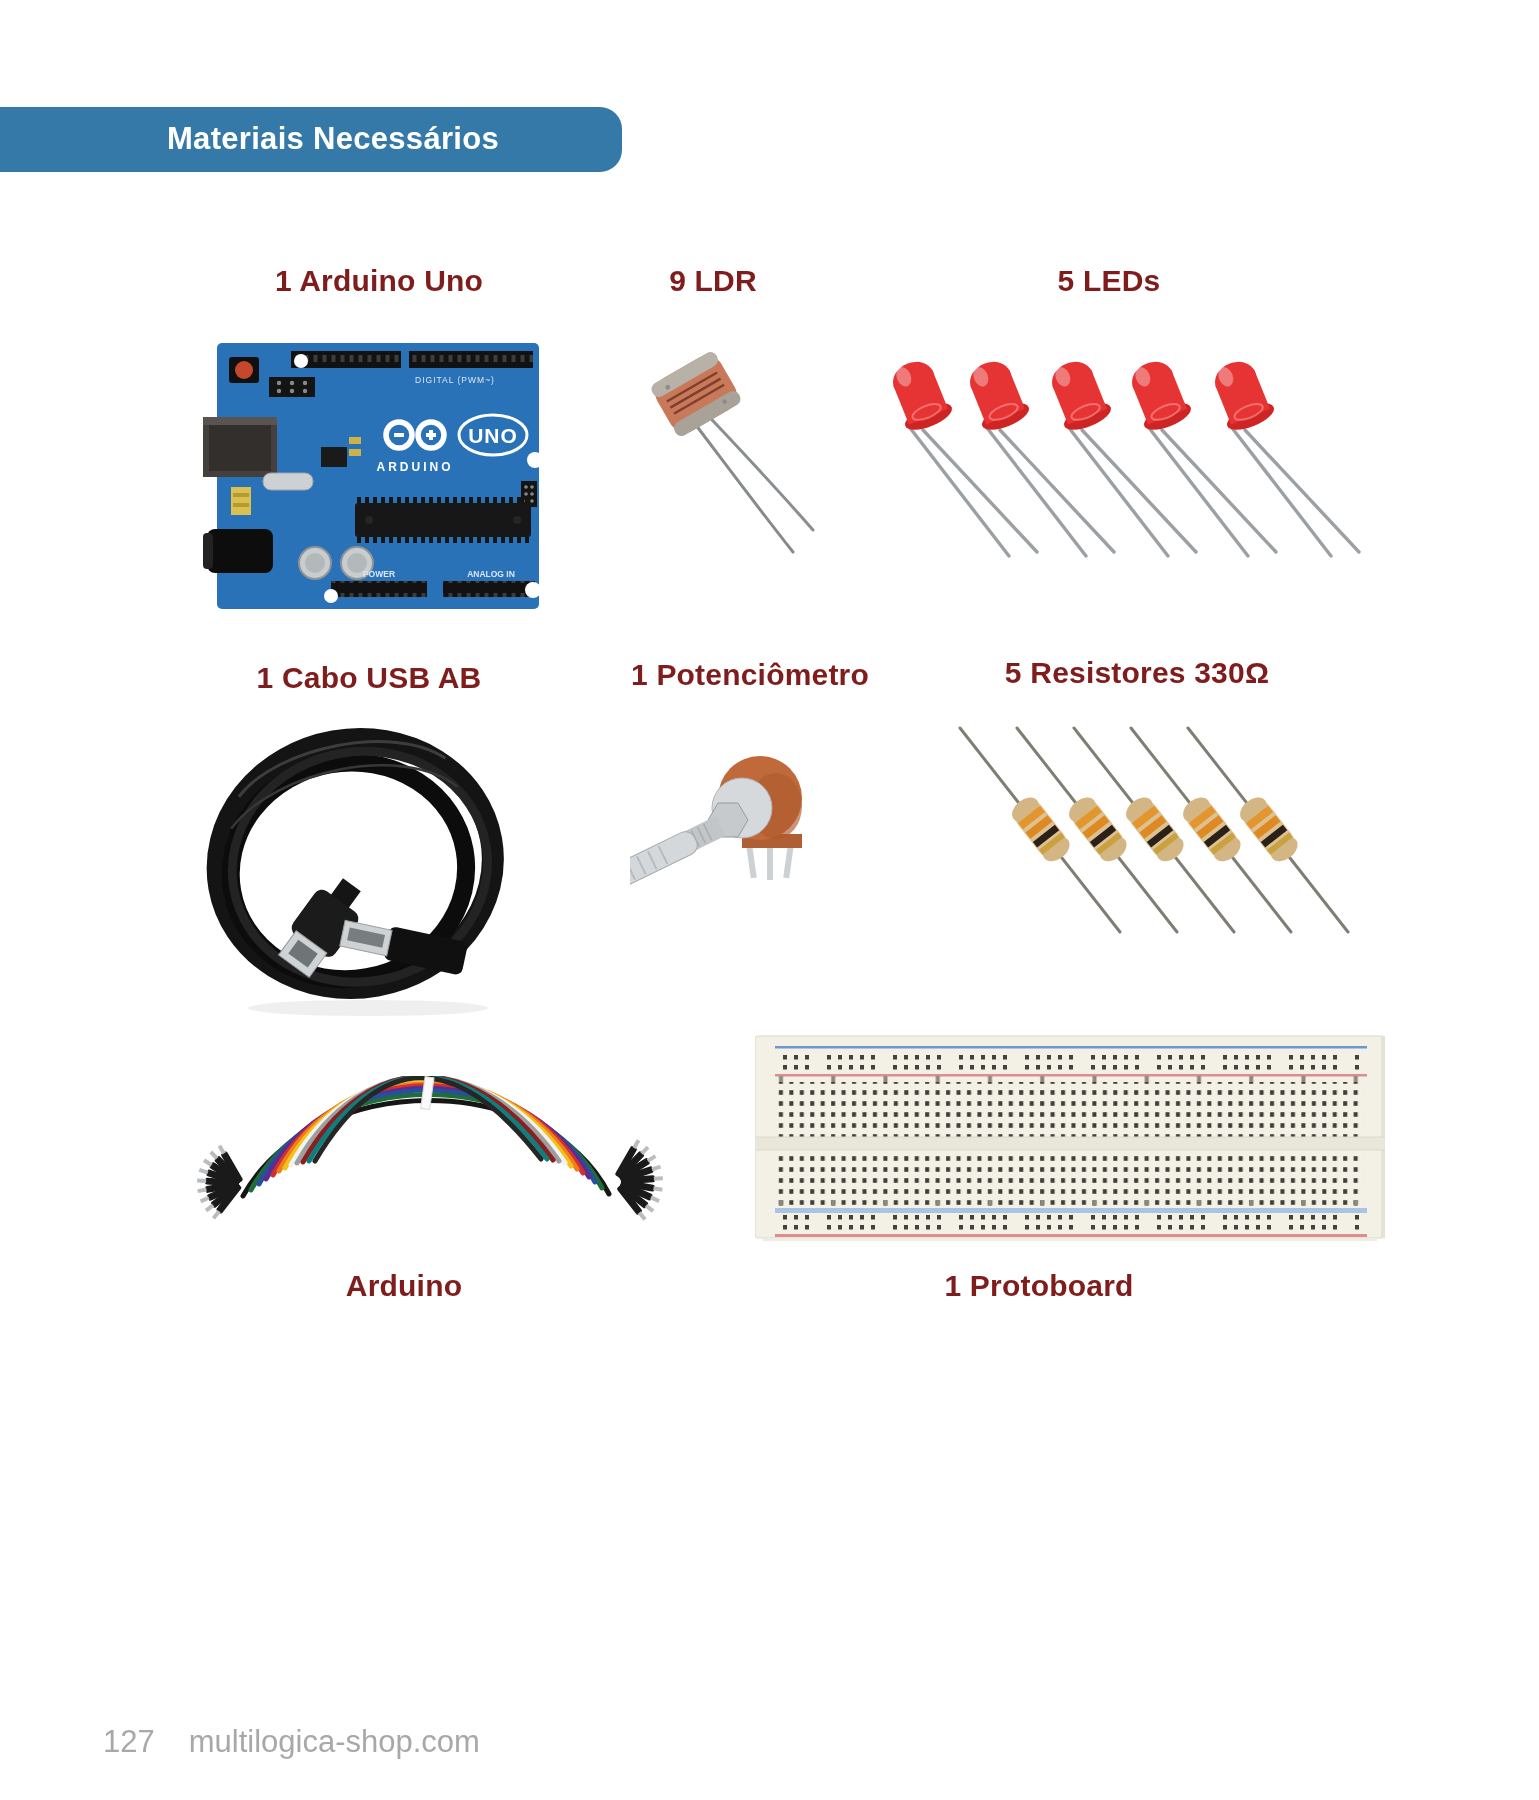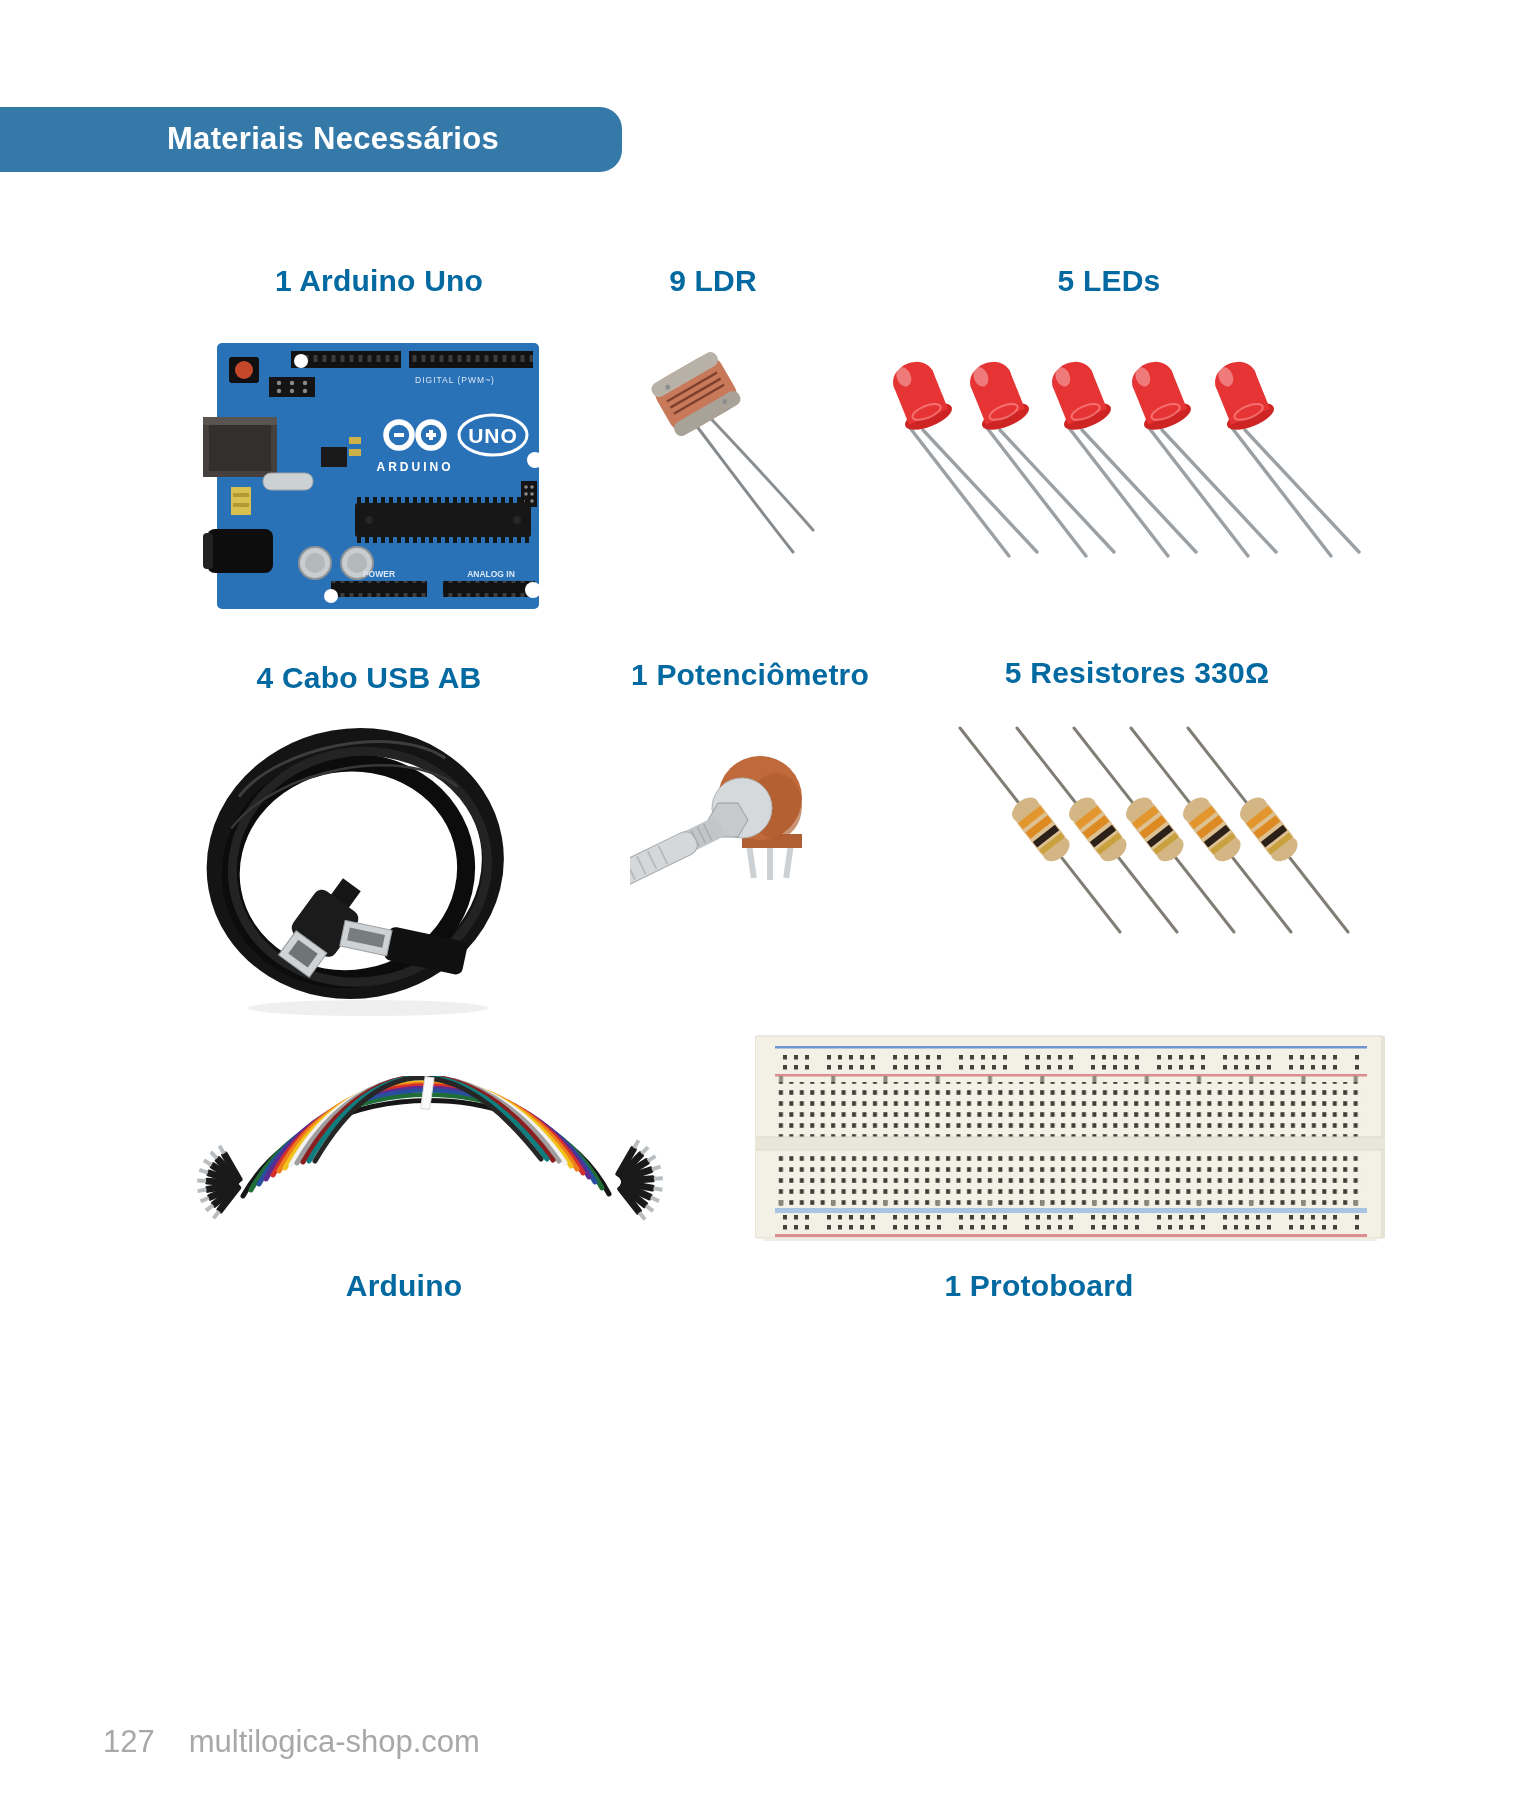--- a/index.html
+++ b/index.html
@@ -2,21 +2,21 @@
 <html><head>
 <meta charset="utf-8">
 <style>
   html,body{margin:0;padding:0;background:#ffffff;}
   .page{position:relative;width:1393px;height:1800px;background:#ffffff;overflow:hidden;
         font-family:"Liberation Sans",sans-serif;}
   .banner{position:absolute;left:0;top:107px;width:622px;height:65px;background:#3579a9;
           border-radius:0 22px 22px 0;box-sizing:border-box;padding-left:167px;
           color:#ffffff;font-weight:bold;font-size:31px;line-height:64px;letter-spacing:.3px;}
   .item-label{position:absolute;transform:translateX(-50%);font-weight:bold;font-size:30px;
-          color:#0369a1;white-space:nowrap;letter-spacing:.2px;}
+          color:#7f1d1d;white-space:nowrap;letter-spacing:.2px;}
   .lbl-arduino{left:379px;top:264px;}
   .lbl-ldr{left:713px;top:264px;}
   .lbl-leds{left:1109px;top:264px;text-align:right;}
   .lbl-usb{left:369px;top:661px;}
   .lbl-pot{left:750px;top:658px;}
   .lbl-res{left:1137px;top:656px;}
   .lbl-jumpers{left:404px;top:1269px;}
   .lbl-proto{left:1039px;top:1269px;}
   .photo{position:absolute;}
   .ph-arduino{left:203px;top:333px;}
@@ -36,21 +36,21 @@
 <div class="page">
 
   <div class="banner">
     <span>Materiais Necessários</span>
   </div>
 
   <div class="item-label lbl-arduino">1 Arduino Uno</div>
   <div class="item-label lbl-ldr">9 LDR</div>
   <div class="item-label lbl-leds">5 LEDs</div>
 
-  <div class="item-label lbl-usb">4 Cabo USB AB</div>
+  <div class="item-label lbl-usb">1 Cabo USB AB</div>
   <div class="item-label lbl-pot">1 Potenciômetro</div>
   <div class="item-label lbl-res">5 Resistores  330Ω</div>
 
   <div class="item-label lbl-jumpers">Arduino</div>
   <div class="item-label lbl-proto">1 Protoboard</div>
 
   <svg class="photo ph-arduino" width="342" height="288" viewBox="0 0 342 288">
     <defs>
       <pattern id="pins" width="9" height="17" patternUnits="userSpaceOnUse">
         <rect width="9" height="17" fill="#121212"></rect>

